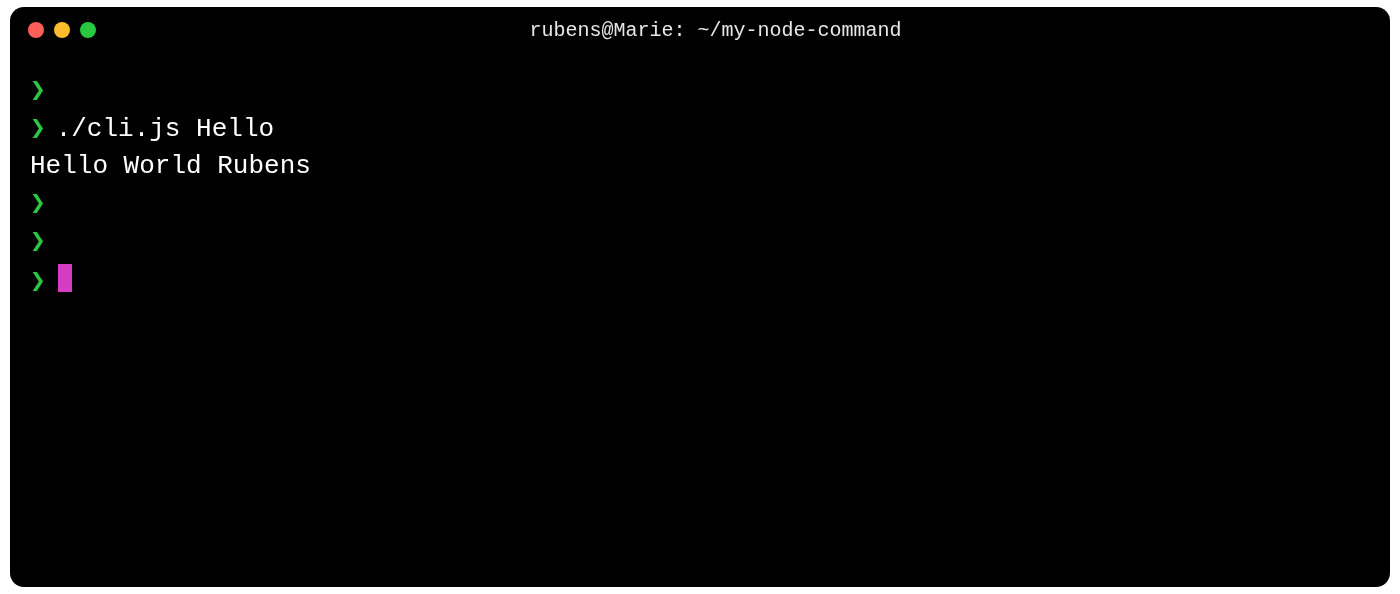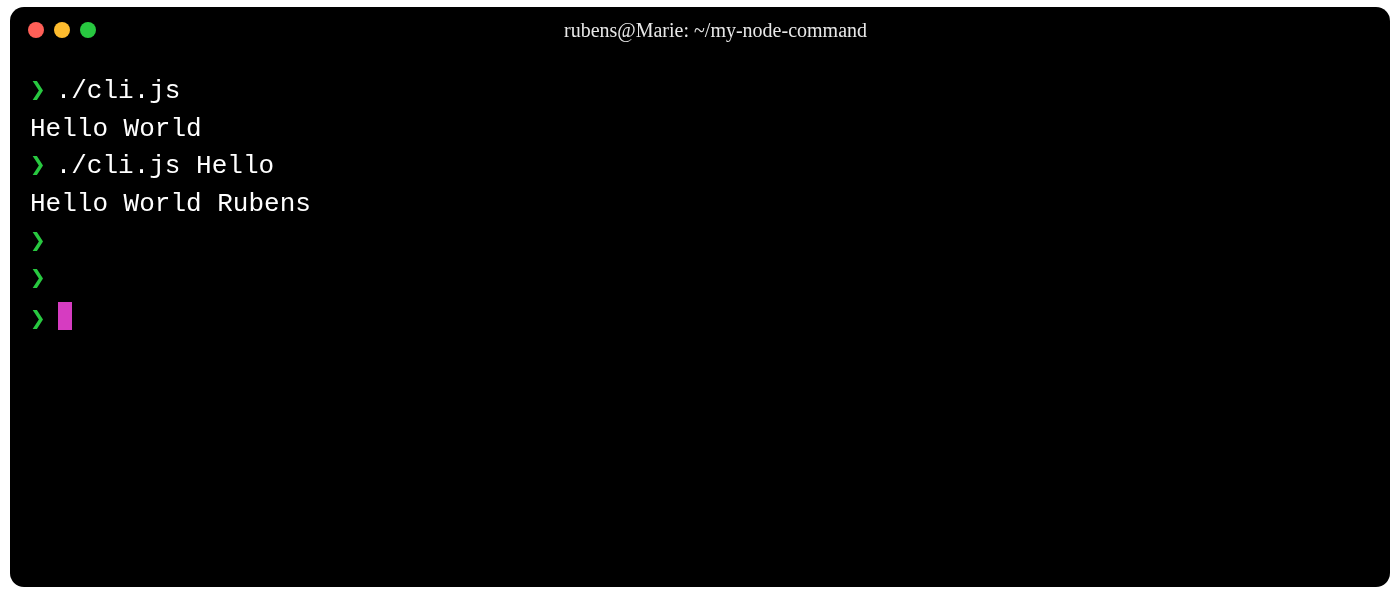--- a/index.html
+++ b/index.html
@@ -46,21 +46,21 @@
     }
     .tl-close { background: #ff5f57; }
     .tl-min { background: #febc2e; }
     .tl-max { background: #28c840; }
     .window-title {
       position: absolute;
       left: 0;
       right: 0;
       text-align: center;
       color: #e8e8e8;
-      font-family: Liberation Serif, serif;
+      font-family: Liberation Mono, monospace;
       font-size: 20px;
       font-weight: 400;
       pointer-events: none;
       padding-left: 31px;
     }
     .terminal-body {
       flex: 1;
       padding: 20px 20px 20px 20px;
       font-family: "SF Mono", Menlo, Monaco, Consolas, "Liberation Mono", monospace;
       font-size: 26px;
@@ -104,24 +104,20 @@
       <div class="traffic-light tl-close"></div>
       <div class="traffic-light tl-min"></div>
       <div class="traffic-light tl-max"></div>
     </div>
     <div class="window-title">rubens@Marie: ~/my-node-command</div>
   </div>
   <div class="terminal-body">
 
     <div class="line">
       <span class="prompt">❯</span>
-      <span class="cmd">./cli.js</span>
-    </div>
-    <div class="line">
-      <span class="output">Hello World</span>
     </div>
 
     <div class="line">
       <span class="prompt">❯</span>
       <span class="cmd">./cli.js Hello</span>
     </div>
     <div class="line">
       <span class="output">Hello World Rubens</span>
     </div>
 

